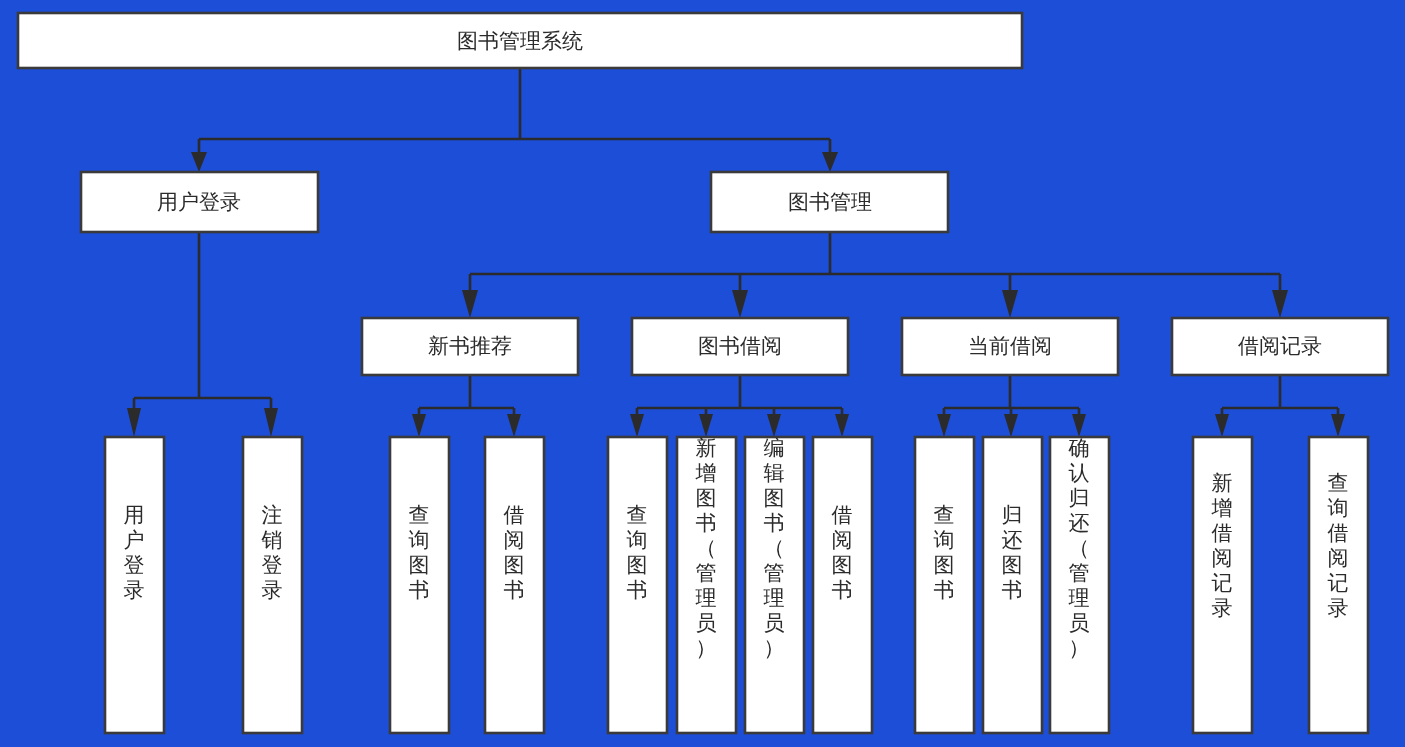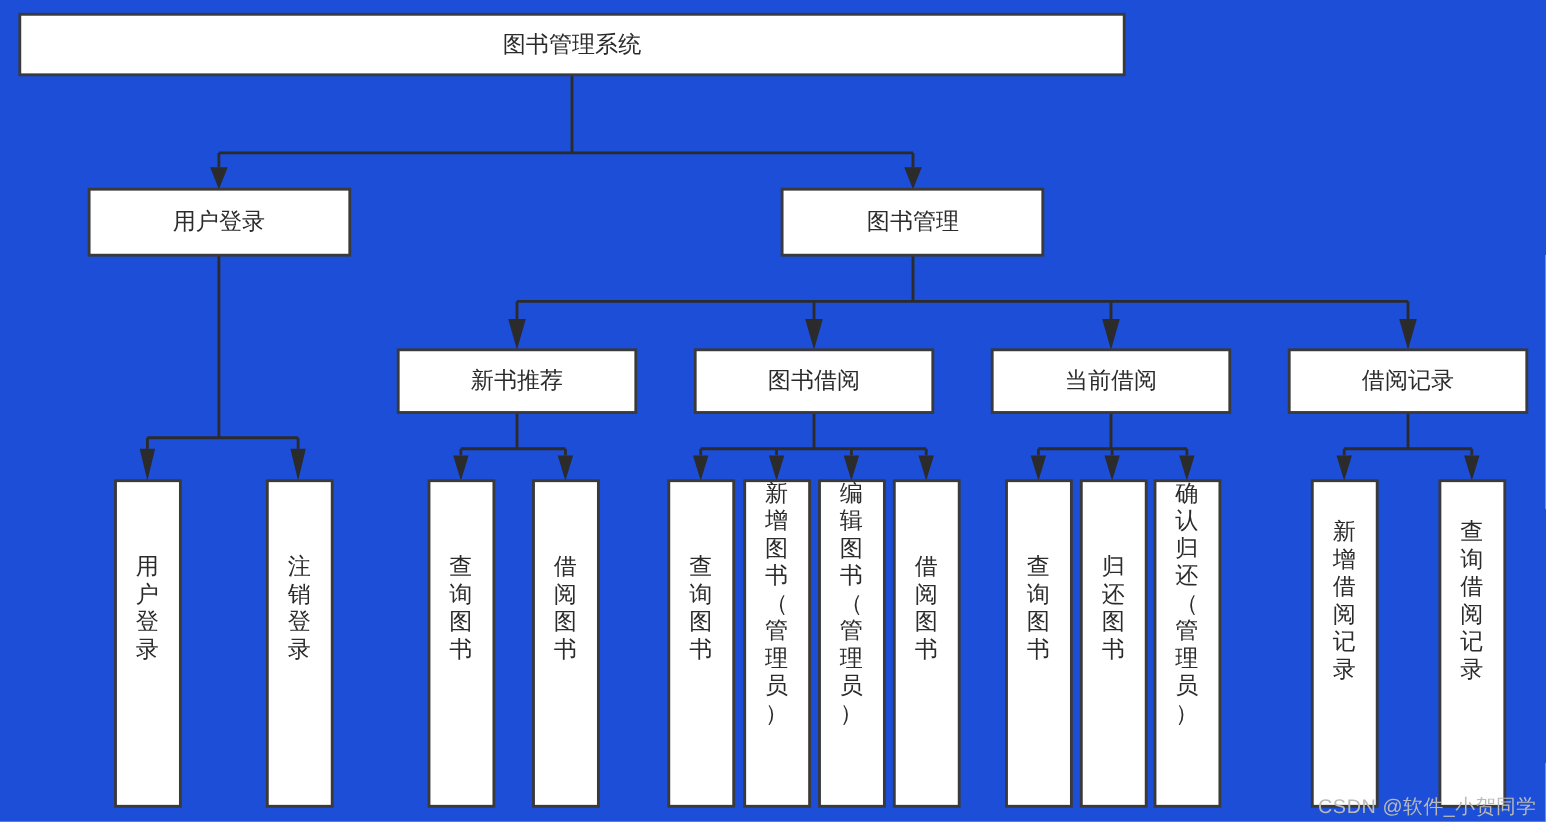--- a/index.html
+++ b/index.html
@@ -223,15 +223,14 @@
       <rect class="node-box" x="1193" y="437" width="59" height="296"></rect>
       <text class="node-label-v" x="1222" y="490"><tspan x="1222" dy="0">新</tspan><tspan x="1222" dy="25">增</tspan><tspan x="1222" dy="25">借</tspan><tspan x="1222" dy="25">阅</tspan><tspan x="1222" dy="25">记</tspan><tspan x="1222" dy="25">录</tspan></text>
     </g>
     <g>
       <rect class="node-box" x="1309" y="437" width="59" height="296"></rect>
       <text class="node-label-v" x="1338" y="490"><tspan x="1338" dy="0">查</tspan><tspan x="1338" dy="25">询</tspan><tspan x="1338" dy="25">借</tspan><tspan x="1338" dy="25">阅</tspan><tspan x="1338" dy="25">记</tspan><tspan x="1338" dy="25">录</tspan></text>
     </g>
 
   </svg>
 
-  <div class="watermark-text">CSDN @软件_小贺同学</div>
 
 </div>
 
 </body></html>

